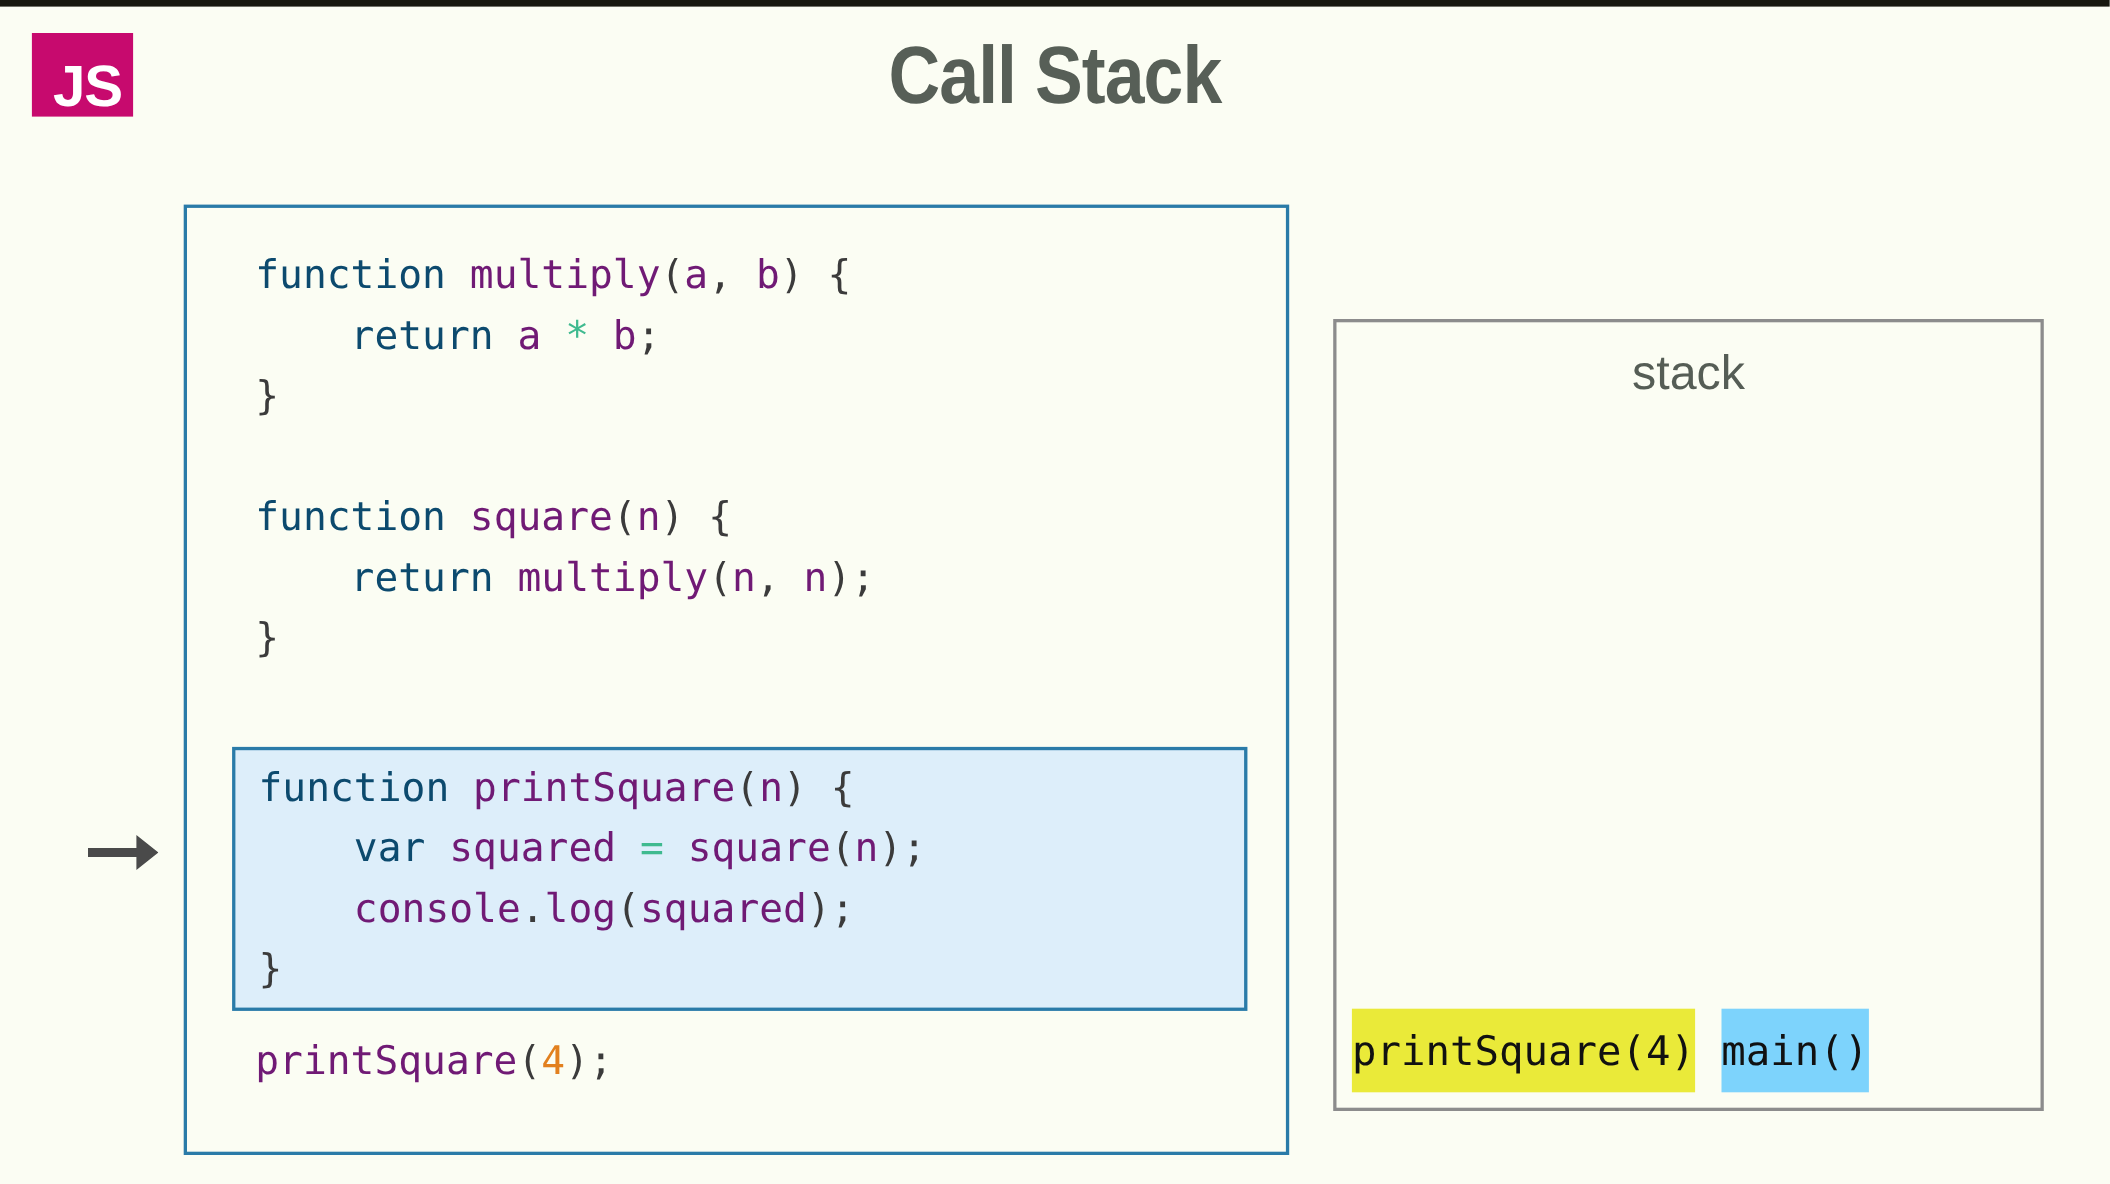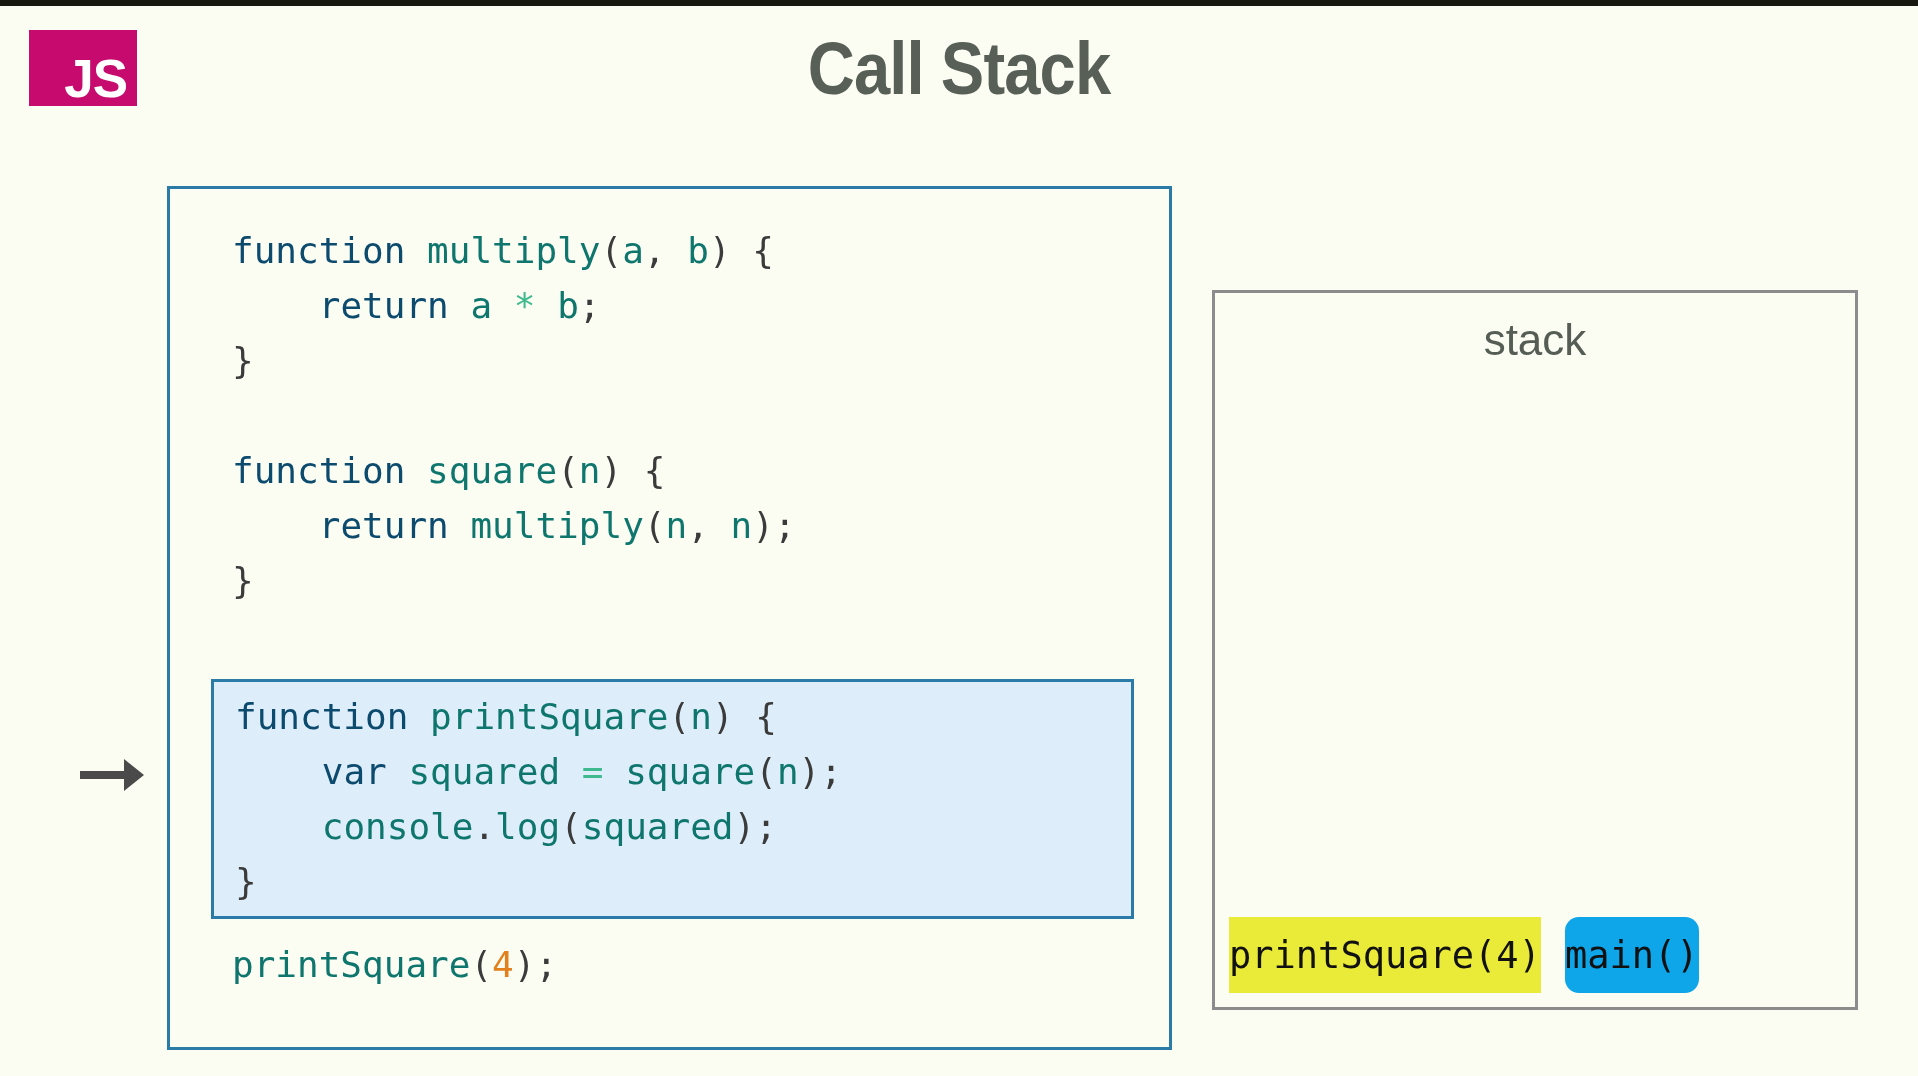--- a/index.html
+++ b/index.html
@@ -22,21 +22,21 @@
     width: 1918px;
     height: 6px;
     background: #17180f;
   }
 
   
   #js-logo {
     position: absolute;
     left: 29px;
     top: 30px;
-    width: 108px;
+    width: 92px;
     height: 76px;
     background: #c70a6e;
     display: flex;
     align-items: flex-end;
     justify-content: flex-end;
     box-sizing: border-box;
     padding: 0 10px 2px 0;
   }
   #js-logo .js-text {
     color: #ffffff;
@@ -83,21 +83,21 @@
     line-height: 55px;
     white-space: pre;
   }
   .code-line {
     padding-left: 62px;
     color: #3b3b3b;
   }
 
   
   .kw   { color: #0c4a6e; }
-  .ident{ color: #0f766e; }
+  .ident{ color: #701a75; }
   .op   { color: #3fba8f; }
   .num  { color: #e2801e; }
   .punc { color: #3b3b3b; }
 
   
   #highlight-box {
     position: absolute;
     left: 41px;
     top: 490px;
     width: 923px;
@@ -191,15 +191,15 @@
 </div>
 
 <svg id="exec-arrow" viewBox="0 0 64 38">
   <path d="M0 15 L44 15 L44 3 L64 19 L44 35 L44 23 L0 23 Z" fill="#4a4a4a"></path>
 </svg>
 
 <div id="stack-panel">
   <div id="stack-title">stack</div>
   <div id="stack-frames">
       <div class="stack-frame" style="background: rgb(234, 234, 57);">printSquare(4)</div>
-      <div class="stack-frame" style="background: #0ea5e9; border-radius: 14px;">main()</div>
+      <div class="stack-frame" style="background: #7dd3fc;">main()</div>
     </div>
 </div>
 
 </body></html>

